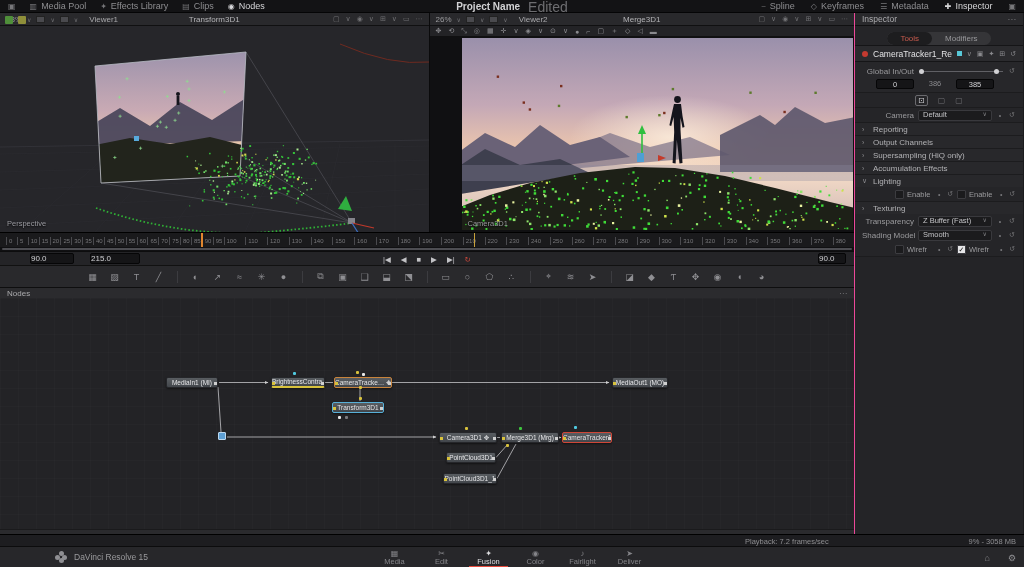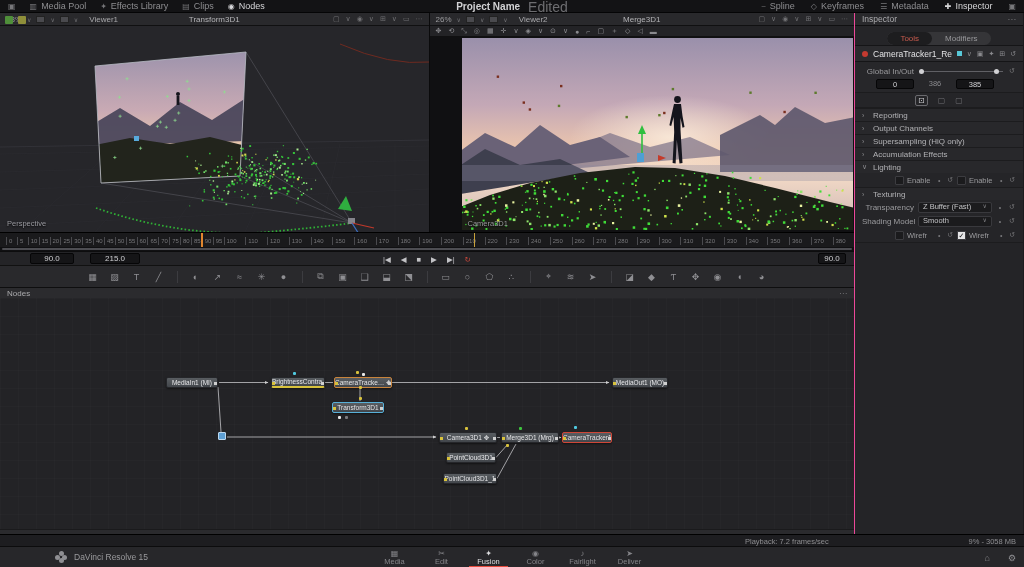--- a/index.html
+++ b/index.html
@@ -45,21 +45,21 @@
 
   
   .ruler{height:15px;background:#1a1a1c;border-top:1px solid #000;position:relative;flex:0 0 auto;overflow:hidden}
   .tick{position:absolute;top:4px;font-size:6px;color:#77777a;border-left:1px solid #4a4a4e;padding-left:2px;line-height:8px}
   .playhead{position:absolute;top:0;bottom:0;width:2px}
   .hscroll{height:4px;background:#101012;position:relative;flex:0 0 auto}
   .hscroll .thumb{position:absolute;left:2px;right:2px;top:1px;height:2px;background:#4d4d52;border-radius:2px}
 
   
   .transport{height:14px;background:#242427;border-top:1px solid #0d0d0e;position:relative;flex:0 0 auto;font-size:8px}
-  .tfield{position:absolute;top:1px;height:11px;background:#151517;border:1px solid #060607;border-radius:2px;color:#cfcfd2;text-align:center;line-height:10px}
+  .tfield{position:absolute;top:1px;height:11px;background:#151517;border:1px solid #060607;border-radius:2px;color:#cfcfd2;line-height:10px}
   .tcontrols{position:absolute;left:0;right:0;top:0;height:14px;display:flex;align-items:center;justify-content:center;gap:10px;color:#c2c2c5;font-size:7.5px}
   .tcontrols .loop{color:#c8473a}
 
   
   .tooldock{height:22px;background:#29292c;border-top:1px solid #111;display:flex;align-items:center;justify-content:center;gap:8px;flex:0 0 auto}
   .tooldock .tl{font-size:9px;color:#8f8f93;width:14px;text-align:center}
   .tooldock .sep{width:1px;height:12px;background:#3c3c40;margin:0 3px}
 
   
   .nodes-header{height:11px;background:#2b2b2e;border-top:1px solid #0e0e0f;display:flex;align-items:center;padding:0 7px;font-size:8px;color:#ababae;flex:0 0 auto}
@@ -1115,20 +1115,29 @@
           <div class="numbox">0</div>
           <div class="numplain">386</div>
           <div class="numbox">385</div>
         </div>
       </div>
       <div class="ctabs">
         <span class="on">⊡</span>
         <span>▢</span>
         <span>▢</span>
       </div>
+      <div class="irow">
+        <span class="ilbl">Camera</span>
+        <div class="dd">
+            <span>Default</span>
+            <span class="car">∨</span>
+          </div>
+        <span class="mini">•</span>
+        <span class="mini">↺</span>
+      </div>
       <div class="sect">
         <span class="arr">›</span>
           <span>Reporting</span>
       </div>
       <div class="sect">
         <span class="arr">›</span>
           <span>Output Channels</span>
       </div>
       <div class="sect">
         <span class="arr">›</span>

